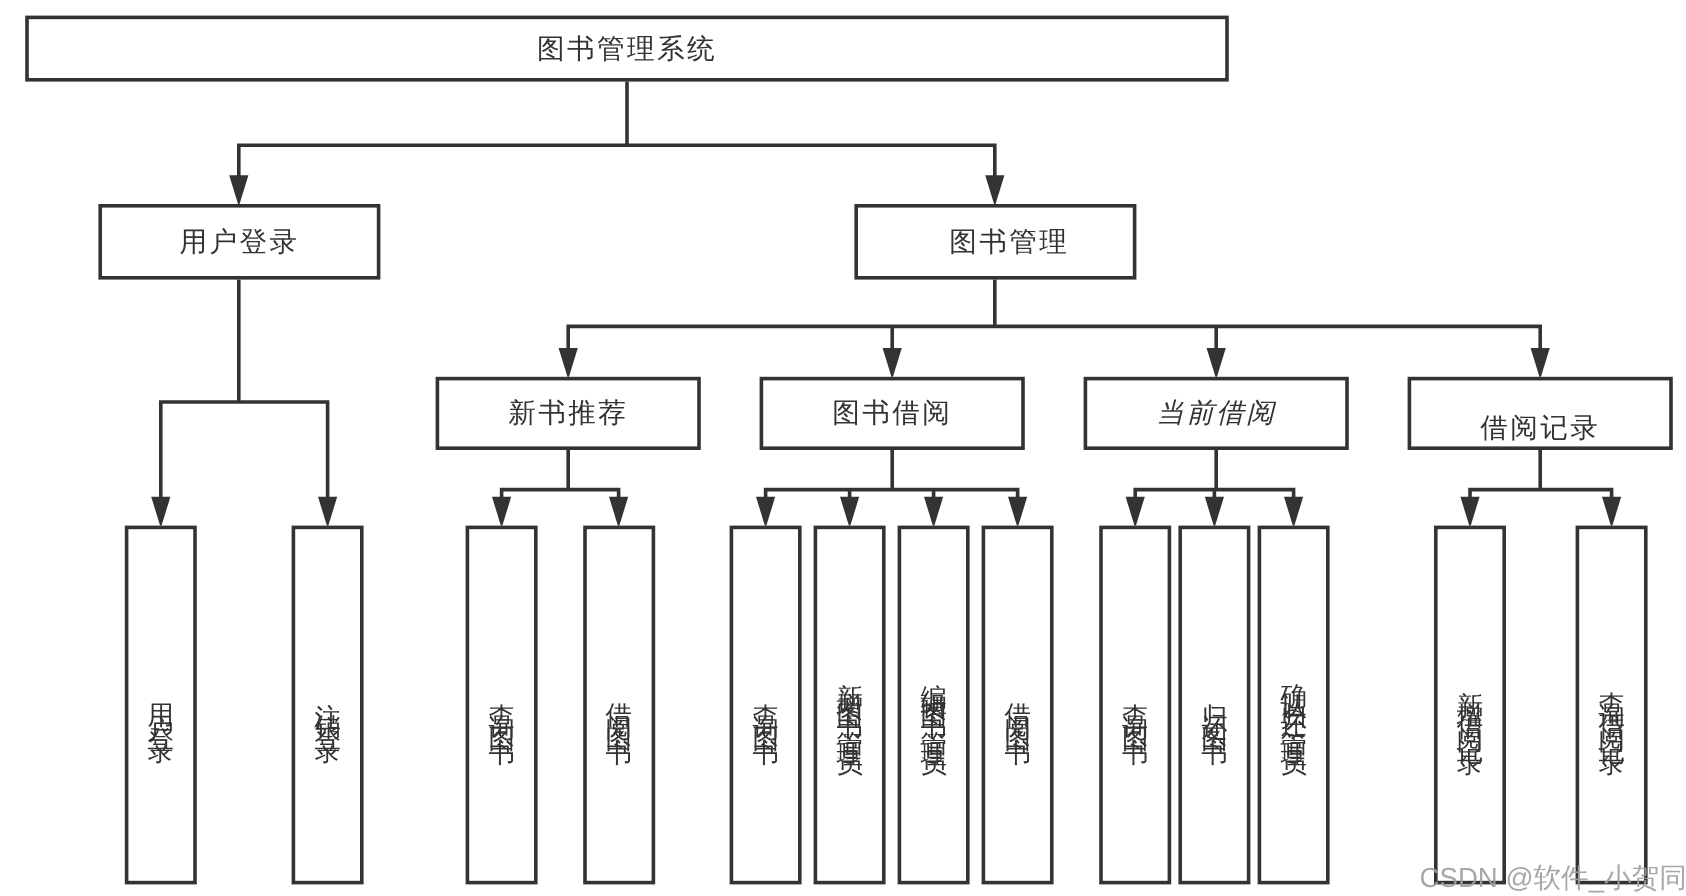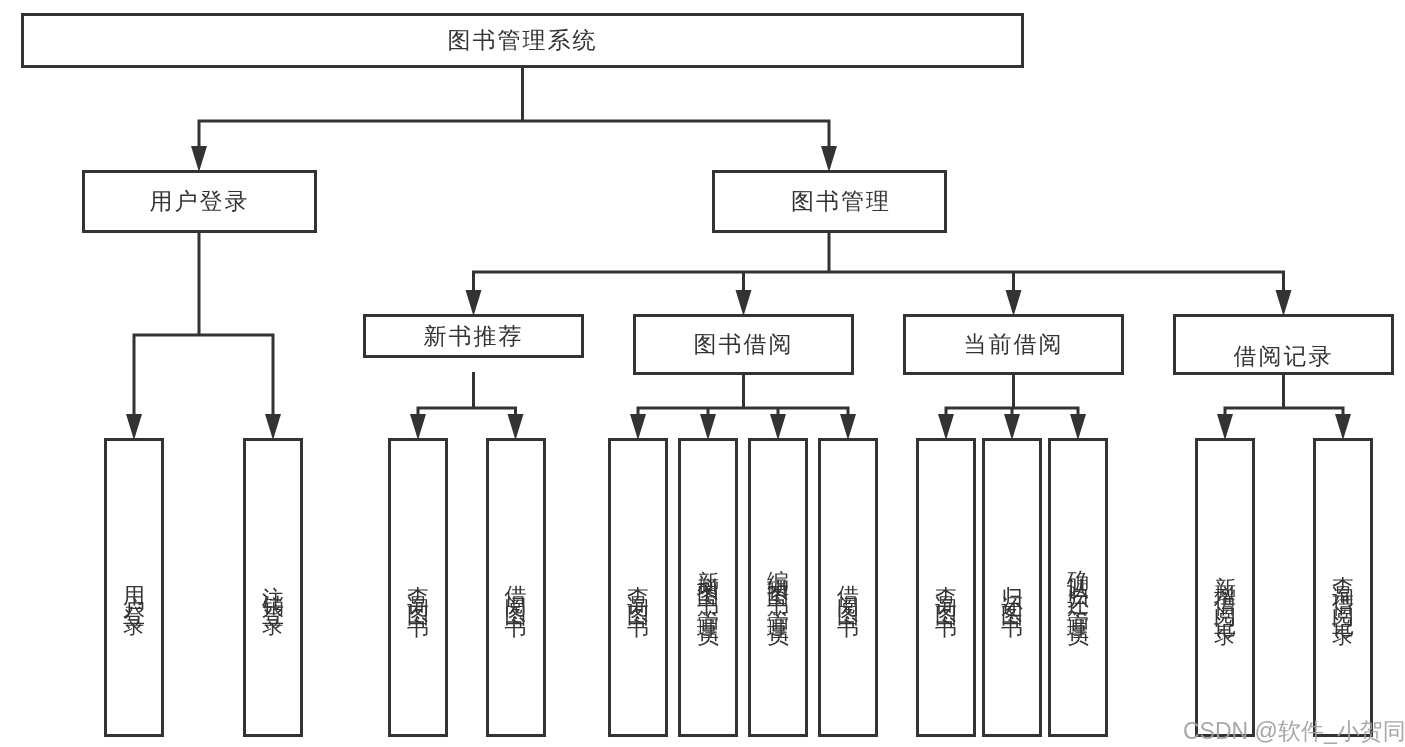--- a/index.html
+++ b/index.html
@@ -97,27 +97,27 @@
     <span class="h-label">图书管理系统</span>
   </div>
 
   <div class="node" style="left:82px;top:170px;width:235px;height:63px;">
     <span class="h-label">用户登录</span>
   </div>
   <div class="node" style="left:712px;top:170px;width:235px;height:63px;padding-left:23px;">
     <span class="h-label">图书管理</span>
   </div>
 
-  <div class="node" style="left:363px;top:314px;width:221px;height:44px;">
+  <div class="node" style="left:363px;top:314px;width:221px;height:61px;">
     <span class="h-label">新书推荐</span>
   </div>
   <div class="node" style="left:633px;top:314px;width:221px;height:61px;">
     <span class="h-label">图书借阅</span>
   </div>
-  <div class="node" style="left:903px;top:314px;width:221px;height:61px;">
+  <div class="node" style="left:903px;top:314px;width:221px;height:61px;font-style:italic;">
     <span class="h-label">当前借阅</span>
   </div>
   <div class="node" style="left:1173px;top:314px;width:221px;height:61px;align-items:flex-end;">
     <span class="h-label">借阅记录</span>
   </div>
 
   <div class="node" style="left:104px;top:438px;width:60px;height:299px;">
     <span class="v-label">用户登录</span>
   </div>
   <div class="node" style="left:243px;top:438px;width:60px;height:299px;">

